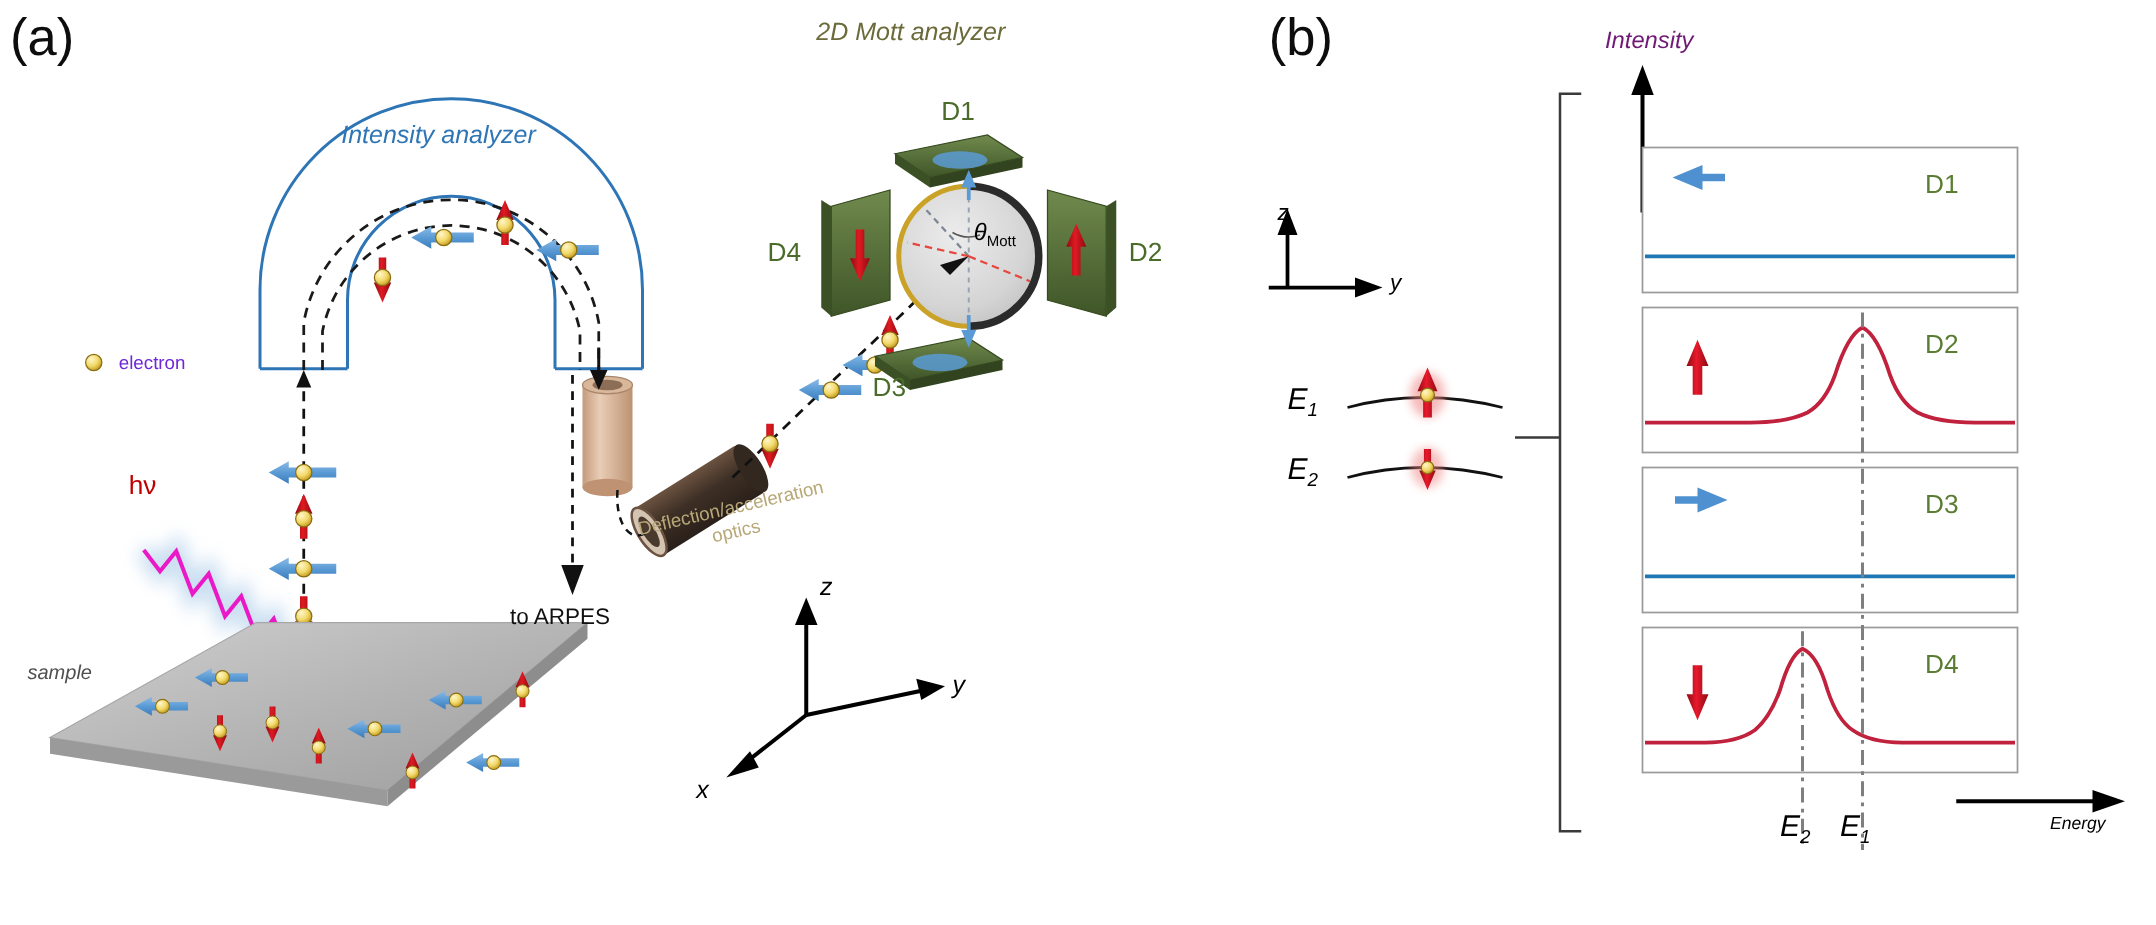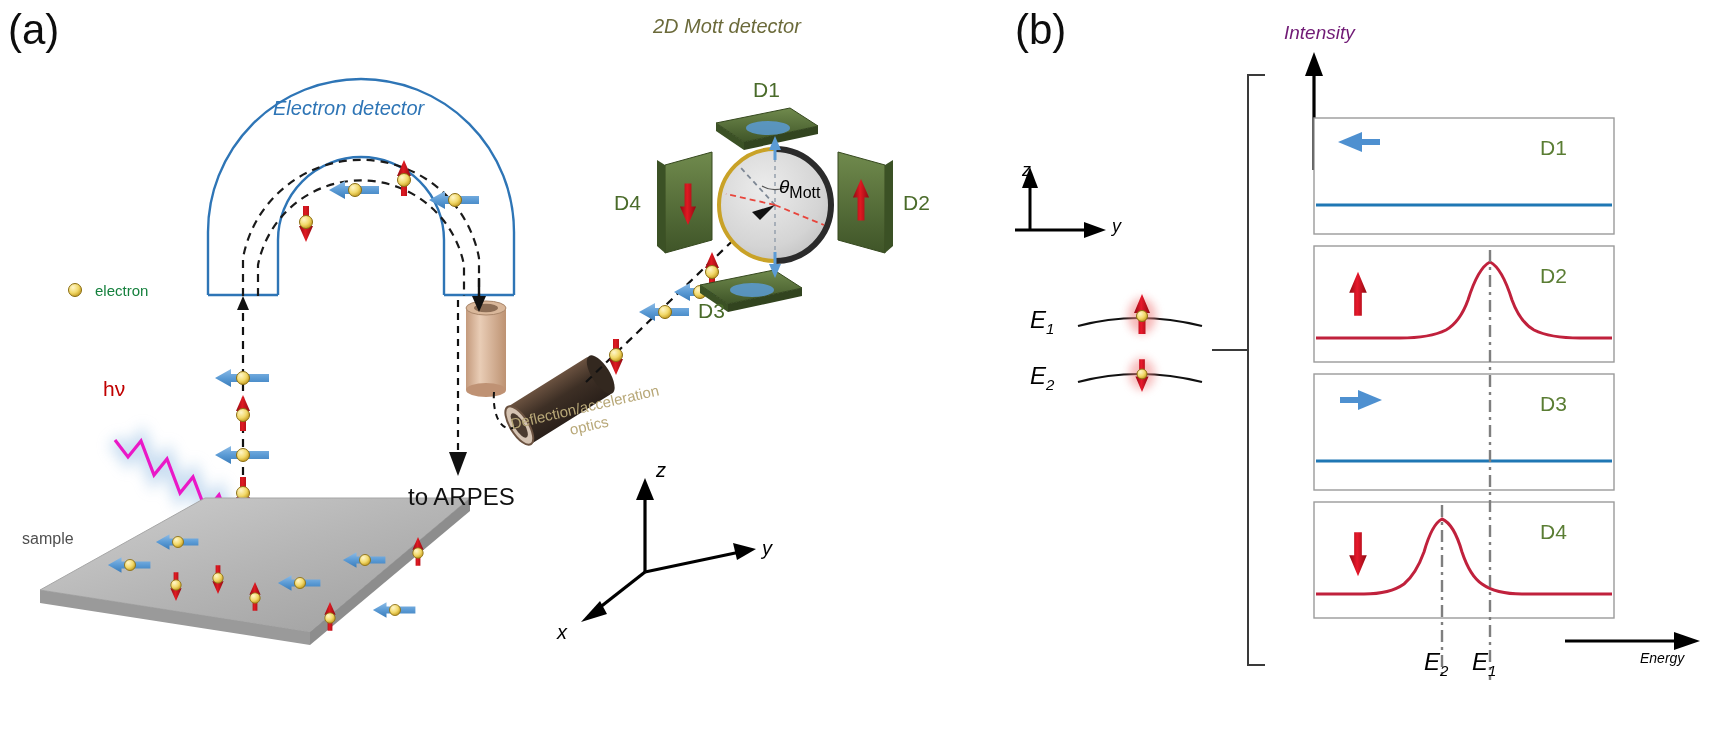--- a/index.html
+++ b/index.html
@@ -8,45 +8,45 @@
   .root{position:absolute;inset:0;}
   .abs{position:absolute;}
 
   
   .panel-letter{font-size:42px;color:#0d0d0d;font-family:"Liberation Sans",sans-serif;}
   .lbl-analyzer{font-size:20px;font-style:italic;color:#2e75b6;white-space:nowrap;}
   .lbl-mott{font-size:20px;font-style:italic;color:#6b6a3a;white-space:nowrap;}
   .lbl-det{font-size:21px;color:#4a6b2a;white-space:nowrap;}
   .lbl-det-b{font-size:21px;color:#5a7d33;white-space:nowrap;}
   .lbl-sample{font-size:16px;color:#4f4f4f;white-space:nowrap;}
-  .lbl-electron{font-size:15px;color:#15803d;white-space:nowrap;}
+  .lbl-electron{font-size:15px;color:#6d28d9;white-space:nowrap;}
   .lbl-hv{font-size:21px;color:#c00000;white-space:nowrap;}
-  .lbl-arpes{font-size:24px;color:#111;white-space:nowrap;}
+  .lbl-arpes{font-size:18px;color:#111;white-space:nowrap;}
   .lbl-optics{font-size:15px;color:#b8a878;white-space:nowrap;text-align:center;line-height:1.25;}
   .lbl-axis{font-size:20px;font-style:italic;color:#000;white-space:nowrap;}
   .lbl-axis-b{font-size:18px;font-style:italic;color:#000;white-space:nowrap;}
   .lbl-energy{font-size:14px;font-style:italic;color:#000;white-space:nowrap;}
   .lbl-intensity{font-size:19px;font-style:italic;color:#701a75;white-space:nowrap;}
   .lbl-E{font-size:24px;font-style:italic;color:#000;white-space:nowrap;text-align:right;}
   .lbl-E sub{font-size:15px;}
   .lbl-theta{font-size:19px;font-style:italic;color:#000;white-space:nowrap;}
-  .lbl-theta sub{font-size:16px;font-style:normal;text-align:right;}
+  .lbl-theta sub{font-size:12px;font-style:normal;text-align:right;}
 
   svg{overflow:visible;display:block;}
 </style>
 </head>
 <body>
 
 <div class="root">
 
   <div class="abs panel-letter" style="left:8px;top:6px;">(a)</div>
 
-  <div class="abs lbl-analyzer" style="left:273px;top:97px;">Electron detector</div>
-
-  <div class="abs lbl-mott" style="left:653px;top:15px;">2D Mott detector</div>
+  <div class="abs lbl-analyzer" style="left:273px;top:97px;">Intensity analyzer</div>
+
+  <div class="abs lbl-mott" style="left:653px;top:15px;">2D Mott analyzer</div>
 
   <svg class="abs" style="left:0;top:0;" width="960" height="740">
     <defs>
       <linearGradient id="gradTube" x1="0" y1="0" x2="1" y2="0">
         <stop offset="0%" stop-color="#c49a7c"></stop>
         <stop offset="35%" stop-color="#e9cdb6"></stop>
         <stop offset="100%" stop-color="#bd9272"></stop>
       </linearGradient>
       <linearGradient id="gradTube2" x1="0" y1="0" x2="0" y2="1">
         <stop offset="0%" stop-color="#6b5240"></stop>
@@ -358,21 +358,21 @@
       <path d="M756,549 L733,543 L737,560 Z" fill="#000"></path>
       <line x1="645" y1="572" x2="594" y2="612" stroke="#000" stroke-width="3.2"></line>
       <path d="M581,622 L600,601 L607,614 Z" fill="#000"></path>
     </g>
   </svg>
 
   <div class="abs lbl-electron" style="left:95px;top:282px;">electron</div>
 
   <div class="abs lbl-hv" style="left:103px;top:377px;">hν</div>
 
-  <div class="abs lbl-sample" style="left:22px;top:530px;">sample</div>
+  <div class="abs lbl-sample" style="left:22px;top:530px;font-style:italic;">sample</div>
 
   <div class="abs lbl-arpes" style="left:408px;top:483px;">to ARPES</div>
 
   <div class="abs" style="left:482px;top:398px;transform:rotate(-13deg);width:210px;">
     <div class="lbl-optics">Deflection/acceleration</div>
     <div class="lbl-optics">optics</div>
   </div>
 
   <div class="abs lbl-det" style="left:753px;top:78px;">D1</div>
   <div class="abs lbl-det" style="left:903px;top:191px;">D2</div>

